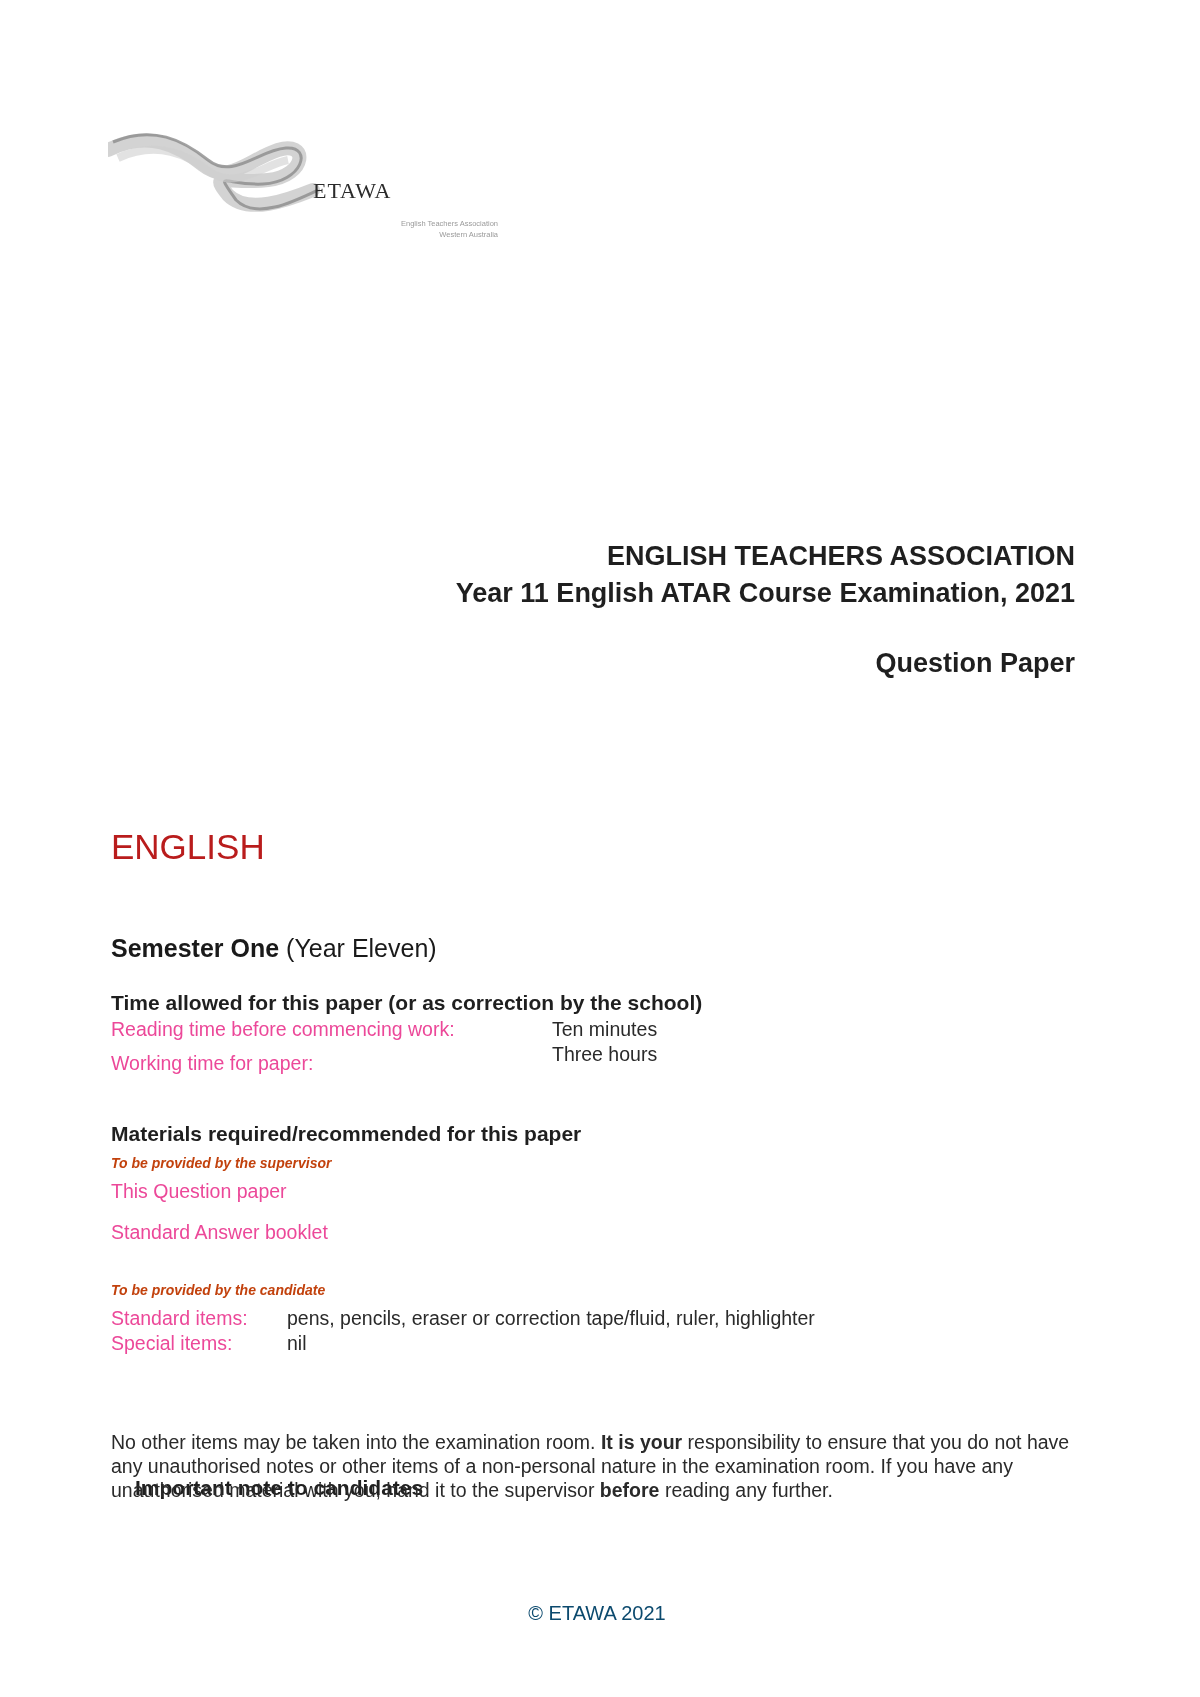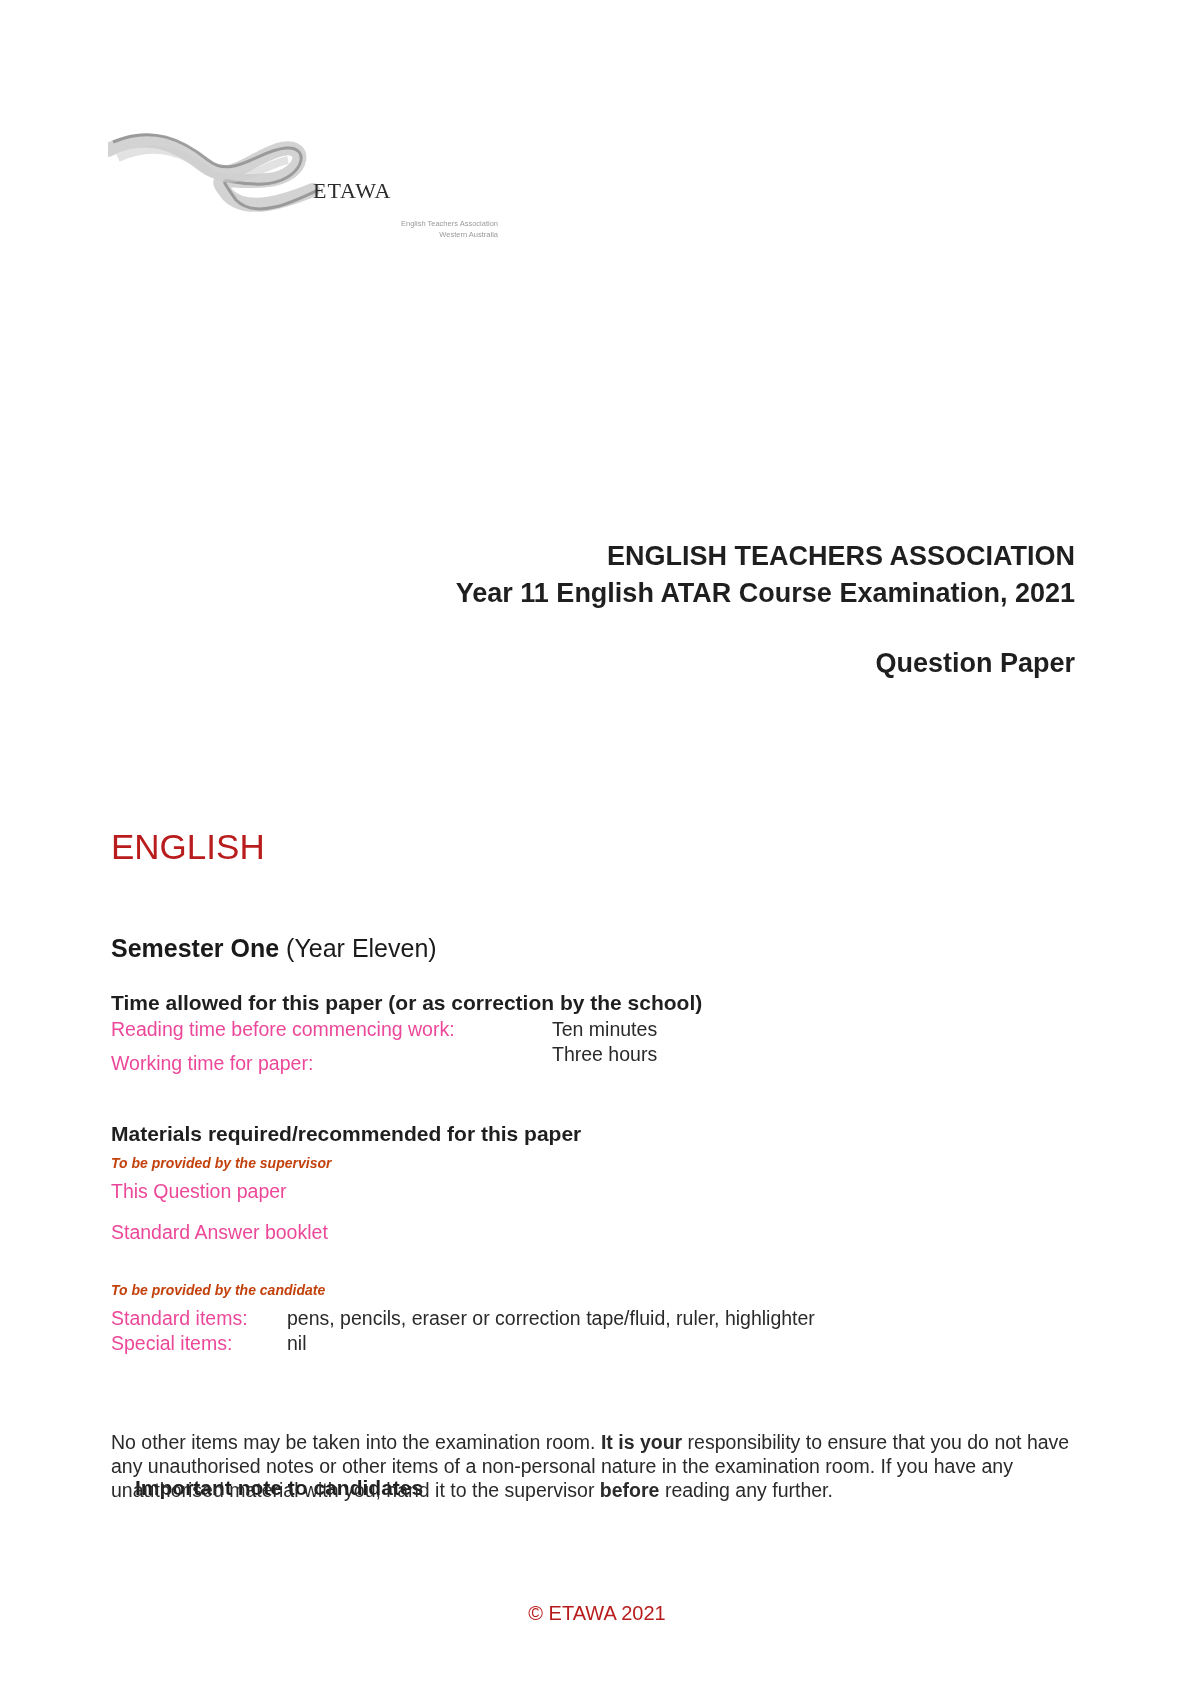--- a/index.html
+++ b/index.html
@@ -36,21 +36,21 @@
     .sect-title { left: 111px; font-size: 21px; font-weight: bold; color: #1f1f1f; }
     .body-line { left: 111px; font-size: 19.5px; color: #ec4899; }
     .italic-bold { left: 111px; font-size: 14px; font-weight: bold; font-style: italic; color: #c2410c; }
     .col2 { font-size: 19.5px; color: #2a2a2a; }
 
     .note {
       left: 111px; top: 1430px; width: 960px; font-size: 19.5px; line-height: 24px; color: #2a2a2a;
     }
     .note b { font-weight: bold; }
 
-    .footer { left: 0; width: 1194px; top: 1602px; text-align: center; font-size: 20px; color: #b91c1c; }
+    .footer { left: 0; width: 1194px; top: 1602px; text-align: center; font-size: 20px; color: #0c4a6e; }
   </style>
 </head>
 <body>
 
 <div class="abs logo">
   <svg width="230" height="110" viewBox="0 0 230 110">
     <path d="M0 30 C40 10, 70 25, 95 45 C120 65, 140 40, 170 30 C200 20, 200 55, 160 60 C120 65, 100 50, 120 75 C140 95, 180 80, 205 70" fill="none" stroke="#b5b5b5" stroke-width="14" stroke-linecap="round" opacity="0.6"></path>
     <path d="M5 22 C45 5, 75 20, 100 40 C125 60, 150 30, 178 28 C205 26, 195 62, 155 64 C118 66, 105 48, 128 80 C148 100, 185 82, 210 70" fill="none" stroke="#8c8c8c" stroke-width="3" opacity="0.8"></path>
     <path d="M10 38 C50 20, 80 35, 102 52 C128 70, 155 45, 180 40" fill="none" stroke="#cfcfcf" stroke-width="8" opacity="0.6"></path>
   </svg>

